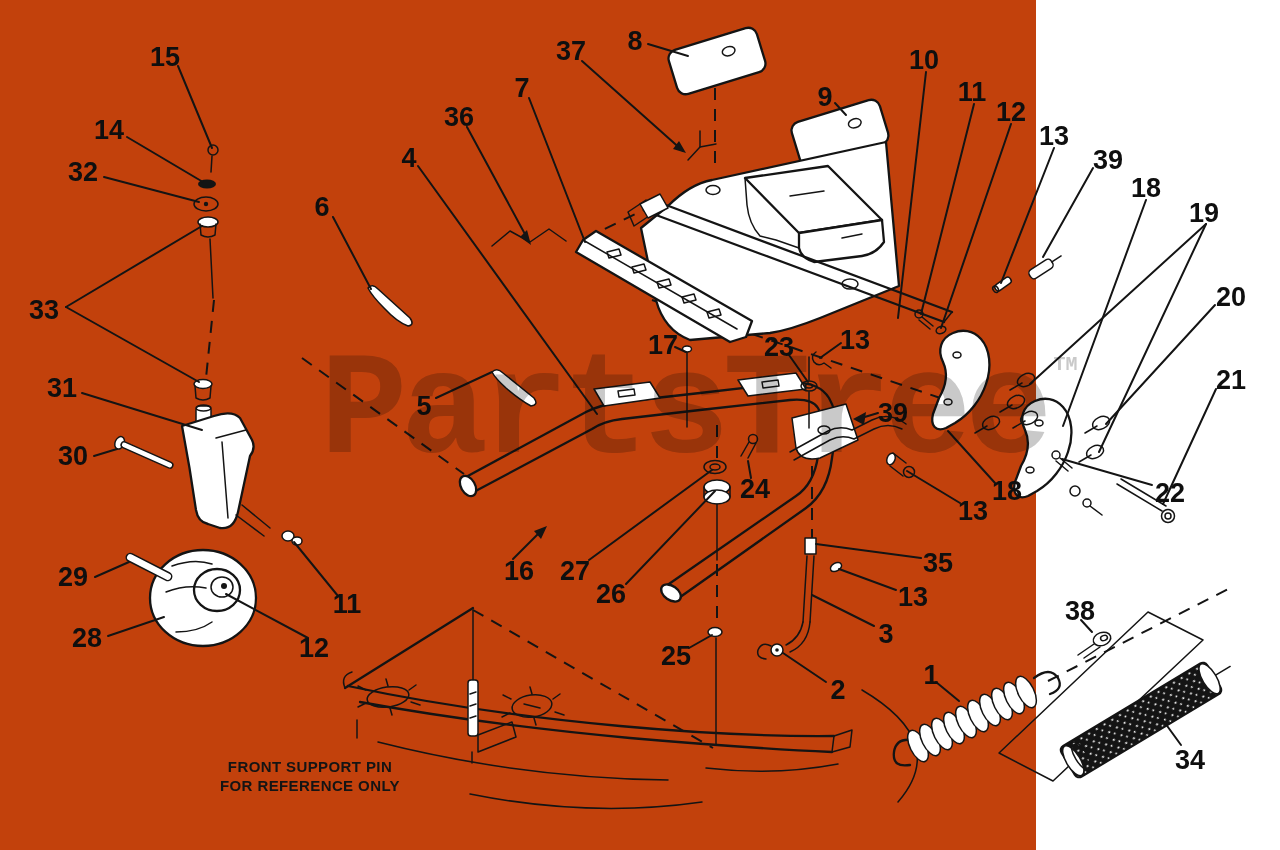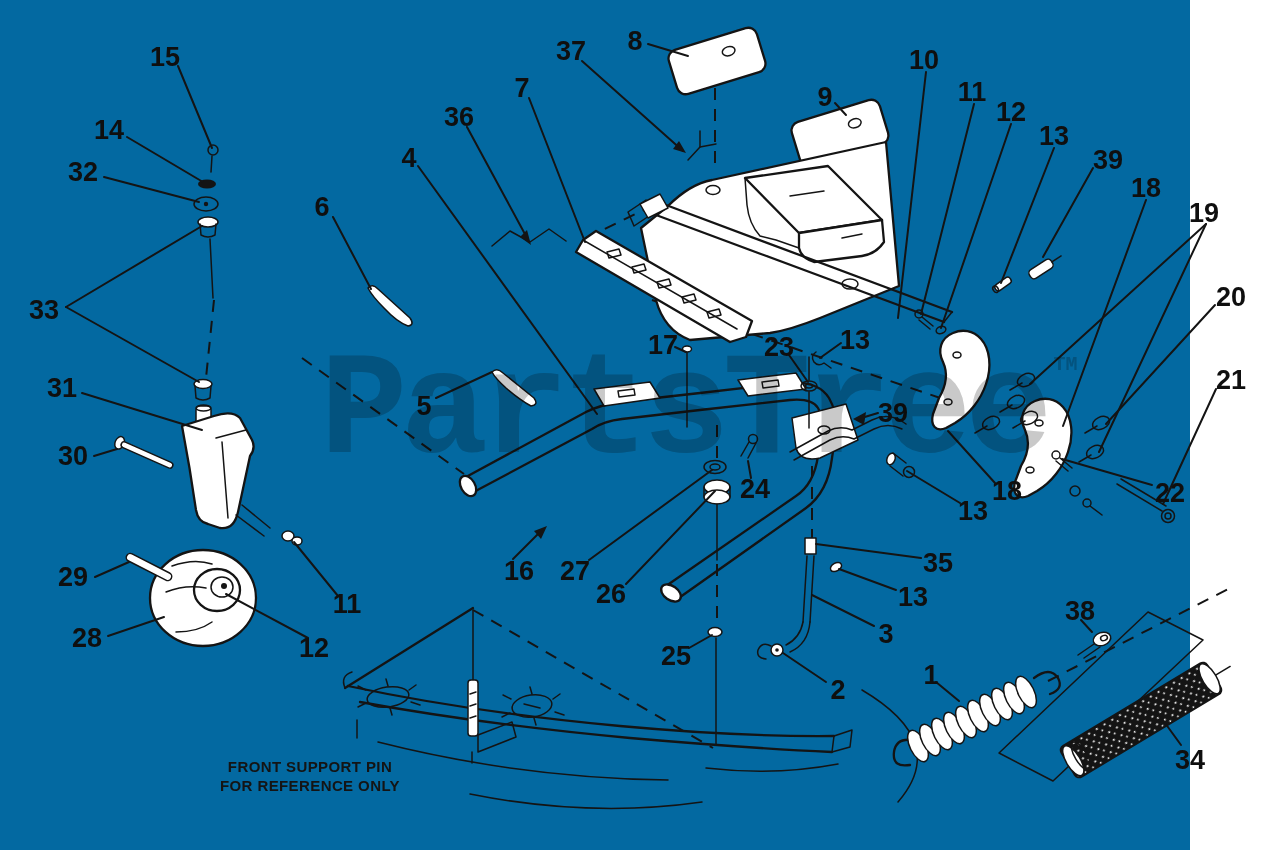--- a/index.html
+++ b/index.html
@@ -1,16 +1,16 @@
 <!DOCTYPE html>
 <html><head>
 <meta charset="utf-8">
 <style>
   html,body{margin:0;padding:0;background:#fff;width:1280px;height:850px;overflow:hidden}
-  #stage{position:relative;width:1190px;height:850px;background:#0369a1;font-family:"Liberation Sans",sans-serif}
+  #stage{position:relative;width:1036px;height:850px;background:#c2410c;font-family:"Liberation Sans",sans-serif}
   svg{position:absolute;left:0;top:0}
   .s{stroke:#141414;fill:none;stroke-width:2.3;stroke-linecap:round;stroke-linejoin:round}
   .t{stroke-width:1.5}
   .w{fill:#ffffff}
   .b{fill:#141414;stroke:none}
   .d{stroke:#141414;fill:none;stroke-width:2;stroke-dasharray:12 9;stroke-linecap:butt}
   .ld{stroke:#141414;stroke-width:2;fill:none;stroke-linecap:round}
   .callout{font:bold 27px "Liberation Sans",sans-serif;fill:#0f0f0f;text-anchor:middle}
   .note-text{font:bold 15px "Liberation Sans",sans-serif;fill:#141414;text-anchor:middle;letter-spacing:.4px}
   .watermark{position:absolute;left:320px;top:340px;font-family:Liberation Mono, monospace;

